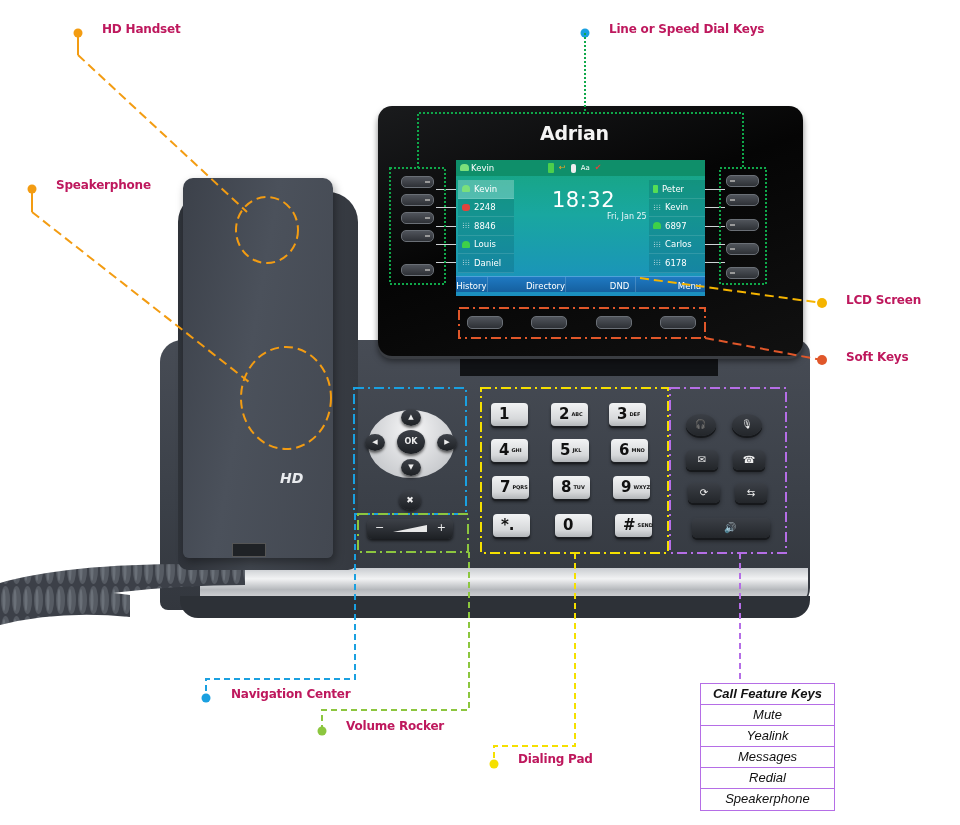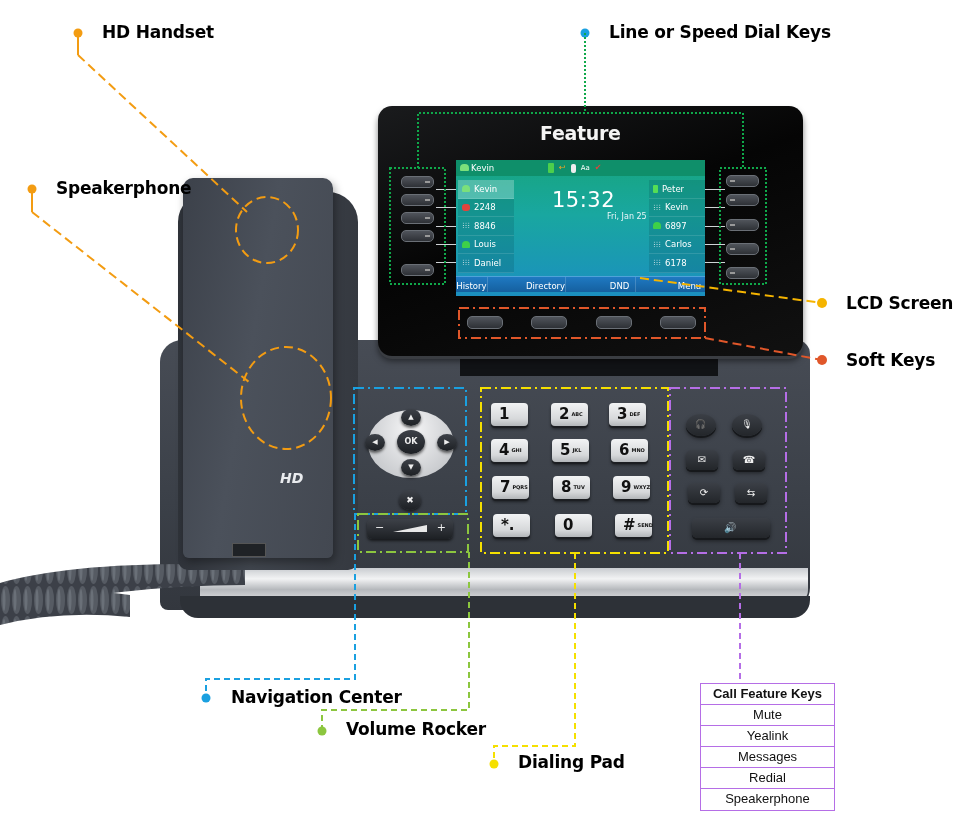--- a/index.html
+++ b/index.html
@@ -1,20 +1,20 @@
 <!DOCTYPE html>
 <html><head>
 <meta charset="utf-8">
 <style>
   * { box-sizing: border-box; margin: 0; padding: 0; }
   html, body { width: 960px; height: 825px; background: #ffffff; overflow: hidden; }
   body { position: relative; font-family: "DejaVu Sans", "Liberation Sans", sans-serif; }
 
   
-  .label { position: absolute; font-weight: bold; font-size: 17px; color: #000000; white-space: nowrap; letter-spacing: -0.2px; }
+  .label { position: absolute; font-weight: bold; font-size: 12px; color: #be185d; white-space: nowrap; letter-spacing: -0.2px; }
 
   
   .base-back { position: absolute; left: 160px; top: 340px; width: 650px; height: 270px; background: linear-gradient(180deg,#474c55 0%,#3b4048 60%,#33373e 100%); border-radius: 22px 14px 22px 8px; }
   .base-front { position: absolute; left: 200px; top: 568px; width: 608px; height: 36px; background: linear-gradient(180deg,#c9ccd0 0%,#f2f3f4 30%,#b5b8bc 60%,#e8e9ea 100%); border-radius: 0 0 14px 4px; }
   .base-bottom { position: absolute; left: 180px; top: 596px; width: 630px; height: 22px; background: #2d3137; border-radius: 0 0 18px 18px; }
 
   .cradle { position: absolute; left: 178px; top: 192px; width: 180px; height: 378px; background: linear-gradient(90deg,#2f333a,#40454d 40%,#353940); border-radius: 30px 30px 10px 10px; }
   .handset { position: absolute; left: 183px; top: 178px; width: 150px; height: 380px; background: linear-gradient(100deg,#3c414a 0%,#4b515b 45%,#434851 100%); border-radius: 10px 10px 6px 6px; box-shadow: 2px 4px 8px rgba(0,0,0,0.35); }
   .handset-hd { position: absolute; left: 234px; top: 470px; color: #e9ebee; font-style: italic; font-weight: bold; font-size: 14px; font-family: "DejaVu Sans", sans-serif; margin-left: 46px; }
   .handset-jack { position: absolute; left: 232px; top: 543px; width: 34px; height: 14px; background: #1f2226; border: 1px solid #555; }
@@ -64,21 +64,21 @@
 
   .nav-ring { position: absolute; left: 368px; top: 410px; width: 86px; height: 68px; border-radius: 50%; background: radial-gradient(ellipse at 50% 30%,#f7f7f8,#b9bcc0); }
   .nbtn { position: absolute; width: 20px; height: 17px; border-radius: 50%; background: linear-gradient(180deg,#3d4148,#1d2024); color: #eee; font-size: 7px; text-align: center; line-height: 17px; box-shadow: 0 2px 3px rgba(0,0,0,0.6); }
   .nbtn.ok { width: 28px; height: 24px; line-height: 24px; font-weight: bold; font-size: 8px; }
   .vol { position: absolute; left: 367px; top: 519px; width: 86px; height: 20px; background: linear-gradient(180deg,#3d4148,#1d2024); border-radius: 5px; box-shadow: 0 2px 3px rgba(0,0,0,0.6); color: #eee; font-size: 11px; }
   .vol .m { position: absolute; left: 8px; top: 2px; }
   .vol .p { position: absolute; right: 7px; top: 2px; }
   .vol .ramp { position: absolute; left: 26px; top: 6px; width: 0; height: 0; border-left: 34px solid transparent; border-bottom: 7px solid #e8e8e8; }
 
   
-  .ftable { position: absolute; left: 700px; top: 683px; width: 135px; border: 1px solid #b56ee6; border-collapse: collapse; font-family: "Liberation Sans", sans-serif; }
+  .ftable { position: absolute; left: 700px; top: 683px; width: 135px; border: 1px solid #b56ee6; border-collapse: collapse; font-family: "Liberation Sans", sans-serif; font-style: italic; }
   .ftable div { height: 21px; border-bottom: 1px solid #b56ee6; text-align: center; font-size: 13px; line-height: 20px; color: #111; }
   .ftable div:last-child { border-bottom: none; }
   .ftable .hdr { font-weight: bold; font-size: 13px; }
 
   svg.overlay { position: absolute; left: 0; top: 0; width: 960px; height: 825px; pointer-events: none; }
 </style>
 </head>
 <body>
 
 <div class="base-back"></div>
@@ -97,21 +97,21 @@
   <path d="M0 45 Q60 30 130 40 L130 62 Q60 55 0 70 Z" fill="url(#coil)"></path>
 </svg>
 
 <div class="cradle"></div>
 <div class="handset"></div>
 <div class="handset-hd">HD</div>
 <div class="handset-jack"></div>
 
 <div class="stand"></div>
 <div class="housing"></div>
-<div class="brand">Feature</div>
+<div class="brand">Adrian</div>
 
 <div class="lcd">
   <div class="lcd-status">
     <span class="ph"></span>
     <span class="nm">Kevin</span>
     <div class="st-icons">
       <span style="display:inline-block;width:6px;height:10px;background:#4ccf4c;border-radius:1px"></span>
       <span style="color:#f5a623">↩</span>
       <span style="display:inline-block;width:5px;height:9px;background:#eee;border-radius:2px"></span>
       <span style="color:#fff;font-size:7px">Aa</span>
@@ -135,21 +135,21 @@
     <div class="lcd-item">
         <span class="ico person-g"></span>
         <span>Louis</span>
       </div>
     <div class="lcd-item">
         <span class="ico grid"></span>
         <span>Daniel</span>
       </div>
   </div>
 
-  <div class="lcd-time">15:32</div>
+  <div class="lcd-time">18:32</div>
   <div class="lcd-date">Fri, Jan 25</div>
 
   <div class="lcd-list right">
     <div class="lcd-item">
         <span class="ico mobile-g"></span>
         <span>Peter</span>
       </div>
     <div class="lcd-item">
         <span class="ico grid"></span>
         <span>Kevin</span>

